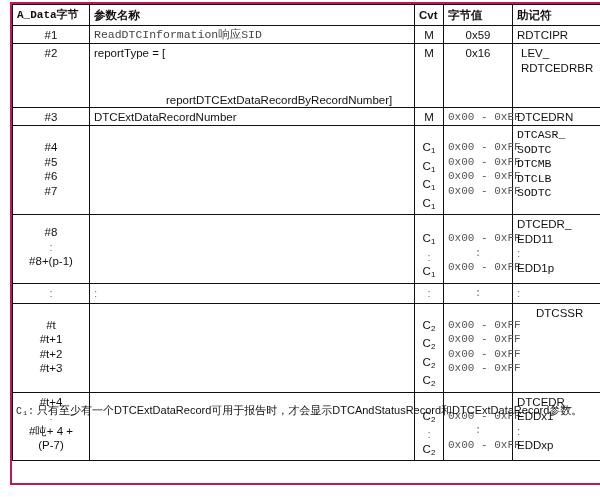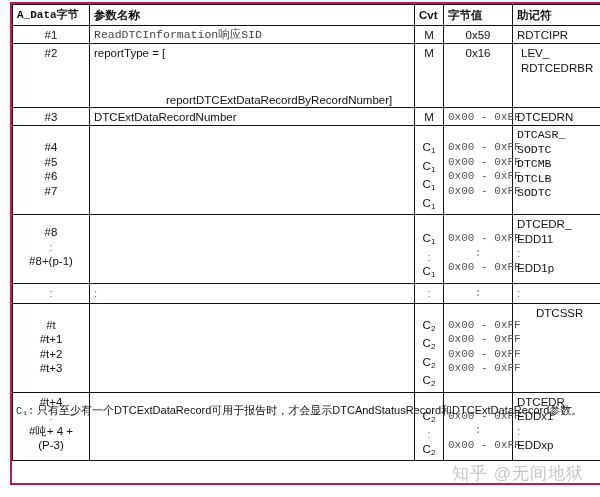--- a/index.html
+++ b/index.html
@@ -190,21 +190,21 @@
           </td>
           <td class="" style="padding-top: 2px; padding-left: 23px;">
             <span class="line">DTCSSR</span>
           </td>
         </tr>
         <tr style="height: 62px;">
           <td class="center" style="padding-top: 2px;">
             <span class="line">#t+4</span>
             <span class="line dim">:</span>
             <span class="line">#吨+ 4 +</span>
-            <span class="line">(P-3)</span>
+            <span class="line">(P-7)</span>
           </td>
           <td class="" style="padding-top: 2px;"></td>
           <td class="center" style="padding-top: 16px;">
             <span class="line">C<span class="sub">2</span></span>
             <span class="line dim">:</span>
             <span class="line">C<span class="sub">2</span></span>
           </td>
           <td class="mono center" style="padding-top: 16px;">
             <span class="line">0x00 - 0xFF</span>
             <span class="line dim">:</span>
@@ -217,14 +217,13 @@
             <span class="line">EDDxp</span>
           </td>
         </tr>
       </tbody>
   </table>
 
   <div class="notes">
     <div><span class="serif">C₁:</span> <span>只有至少有一个DTCExtDataRecord可用于报告时，才会显示DTCAndStatusRecord和DTCExtDataRecord参数。</span></div>
   </div>
 
-  <div class="watermark">知乎 @无间地狱</div>
 </div>
 
 </body></html>

